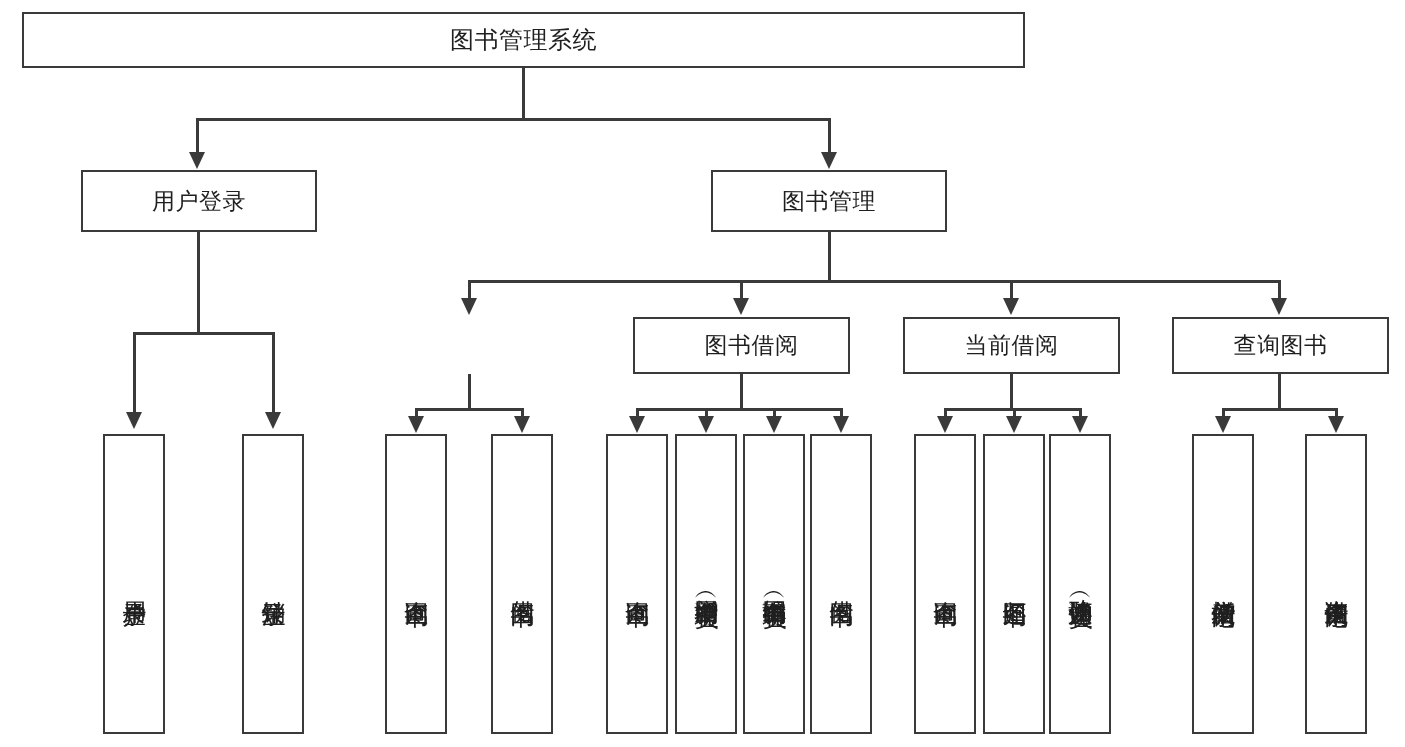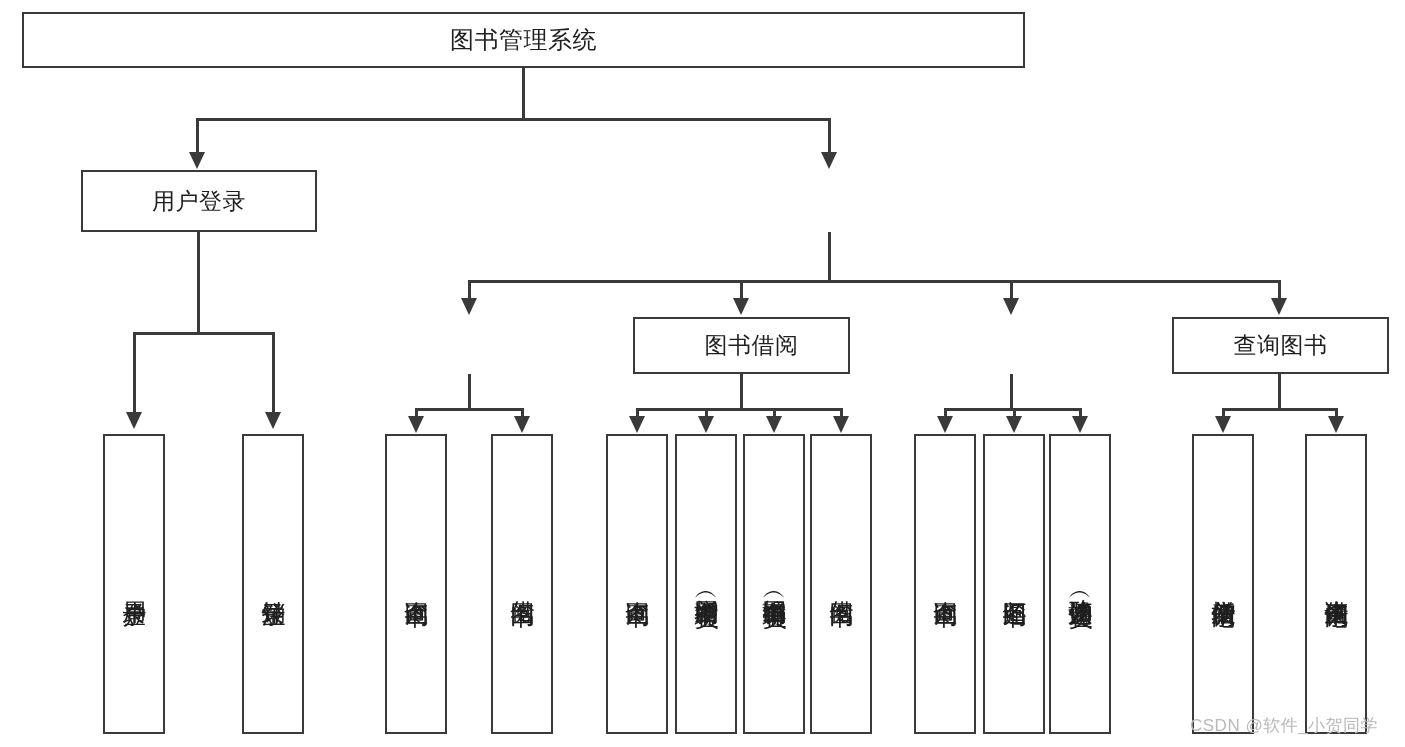--- a/index.html
+++ b/index.html
@@ -98,20 +98,23 @@
 
   <div class="edge h" style="left:196px; top:118px; width:635px; height:3px;"></div>
 
   <div class="edge v" style="left:196px; top:118px; width:3px; height:36px;"></div>
   <div class="arrow" style="left:189px; top:152px;"></div>
   <div class="edge v" style="left:828px; top:118px; width:3px; height:36px;"></div>
   <div class="arrow" style="left:821px; top:152px;"></div>
 
   <div class="node horiz" style="left:81px; top:170px; width:236px; height:62px;">
     <span class="label">用户登录</span>
+  </div>
+  <div class="node horiz" style="left:711px; top:170px; width:236px; height:62px;">
+    <span class="label">图书管理</span>
   </div>
 
   <div class="edge v" style="left:197px; top:232px; width:3px; height:102px;"></div>
   <div class="edge h" style="left:133px; top:332px; width:142px; height:3px;"></div>
   <div class="edge v" style="left:133px; top:332px; width:3px; height:82px;"></div>
   <div class="arrow" style="left:126px; top:412px;"></div>
   <div class="edge v" style="left:272px; top:332px; width:3px; height:82px;"></div>
   <div class="arrow" style="left:265px; top:412px;"></div>
 
   <div class="edge v" style="left:828px; top:232px; width:3px; height:50px;"></div>
@@ -121,20 +124,23 @@
   <div class="edge v" style="left:740px; top:280px; width:3px; height:20px;"></div>
   <div class="arrow" style="left:733px; top:298px;"></div>
   <div class="edge v" style="left:1010px; top:280px; width:3px; height:20px;"></div>
   <div class="arrow" style="left:1003px; top:298px;"></div>
   <div class="edge v" style="left:1278px; top:280px; width:3px; height:20px;"></div>
   <div class="arrow" style="left:1271px; top:298px;"></div>
 
   <div class="node horiz" style="left:633px; top:317px; width:217px; height:57px;padding-left:20px;">
     <span class="label">图书借阅</span>
   </div>
+  <div class="node horiz" style="left:903px; top:317px; width:217px; height:57px;">
+    <span class="label">当前借阅</span>
+  </div>
   <div class="node horiz" style="left:1172px; top:317px; width:217px; height:57px;">
     <span class="label">查询图书</span>
   </div>
 
   <div class="edge v" style="left:468px; top:374px; width:3px; height:36px;"></div>
   <div class="edge h" style="left:415px; top:408px; width:109px; height:3px;"></div>
   <div class="edge v" style="left:415px; top:408px; width:3px; height:10px;"></div>
   <div class="arrow" style="left:408px; top:416px;"></div>
   <div class="edge v" style="left:521px; top:408px; width:3px; height:10px;"></div>
   <div class="arrow" style="left:514px; top:416px;"></div>
@@ -203,15 +209,14 @@
     <span class="label">确认归还（管理员）</span>
   </div>
 
   <div class="node vert" style="left:1192px; top:434px; width:62px; height:300px;">
     <span class="label">新增借阅记录</span>
   </div>
   <div class="node vert" style="left:1305px; top:434px; width:62px; height:300px;">
     <span class="label">查询借阅记录</span>
   </div>
 
-  <div id="watermark" style="left:1190px; top:714px;">CSDN @软件_小贺同学</div>
 
 </div>
 
 </body></html>

